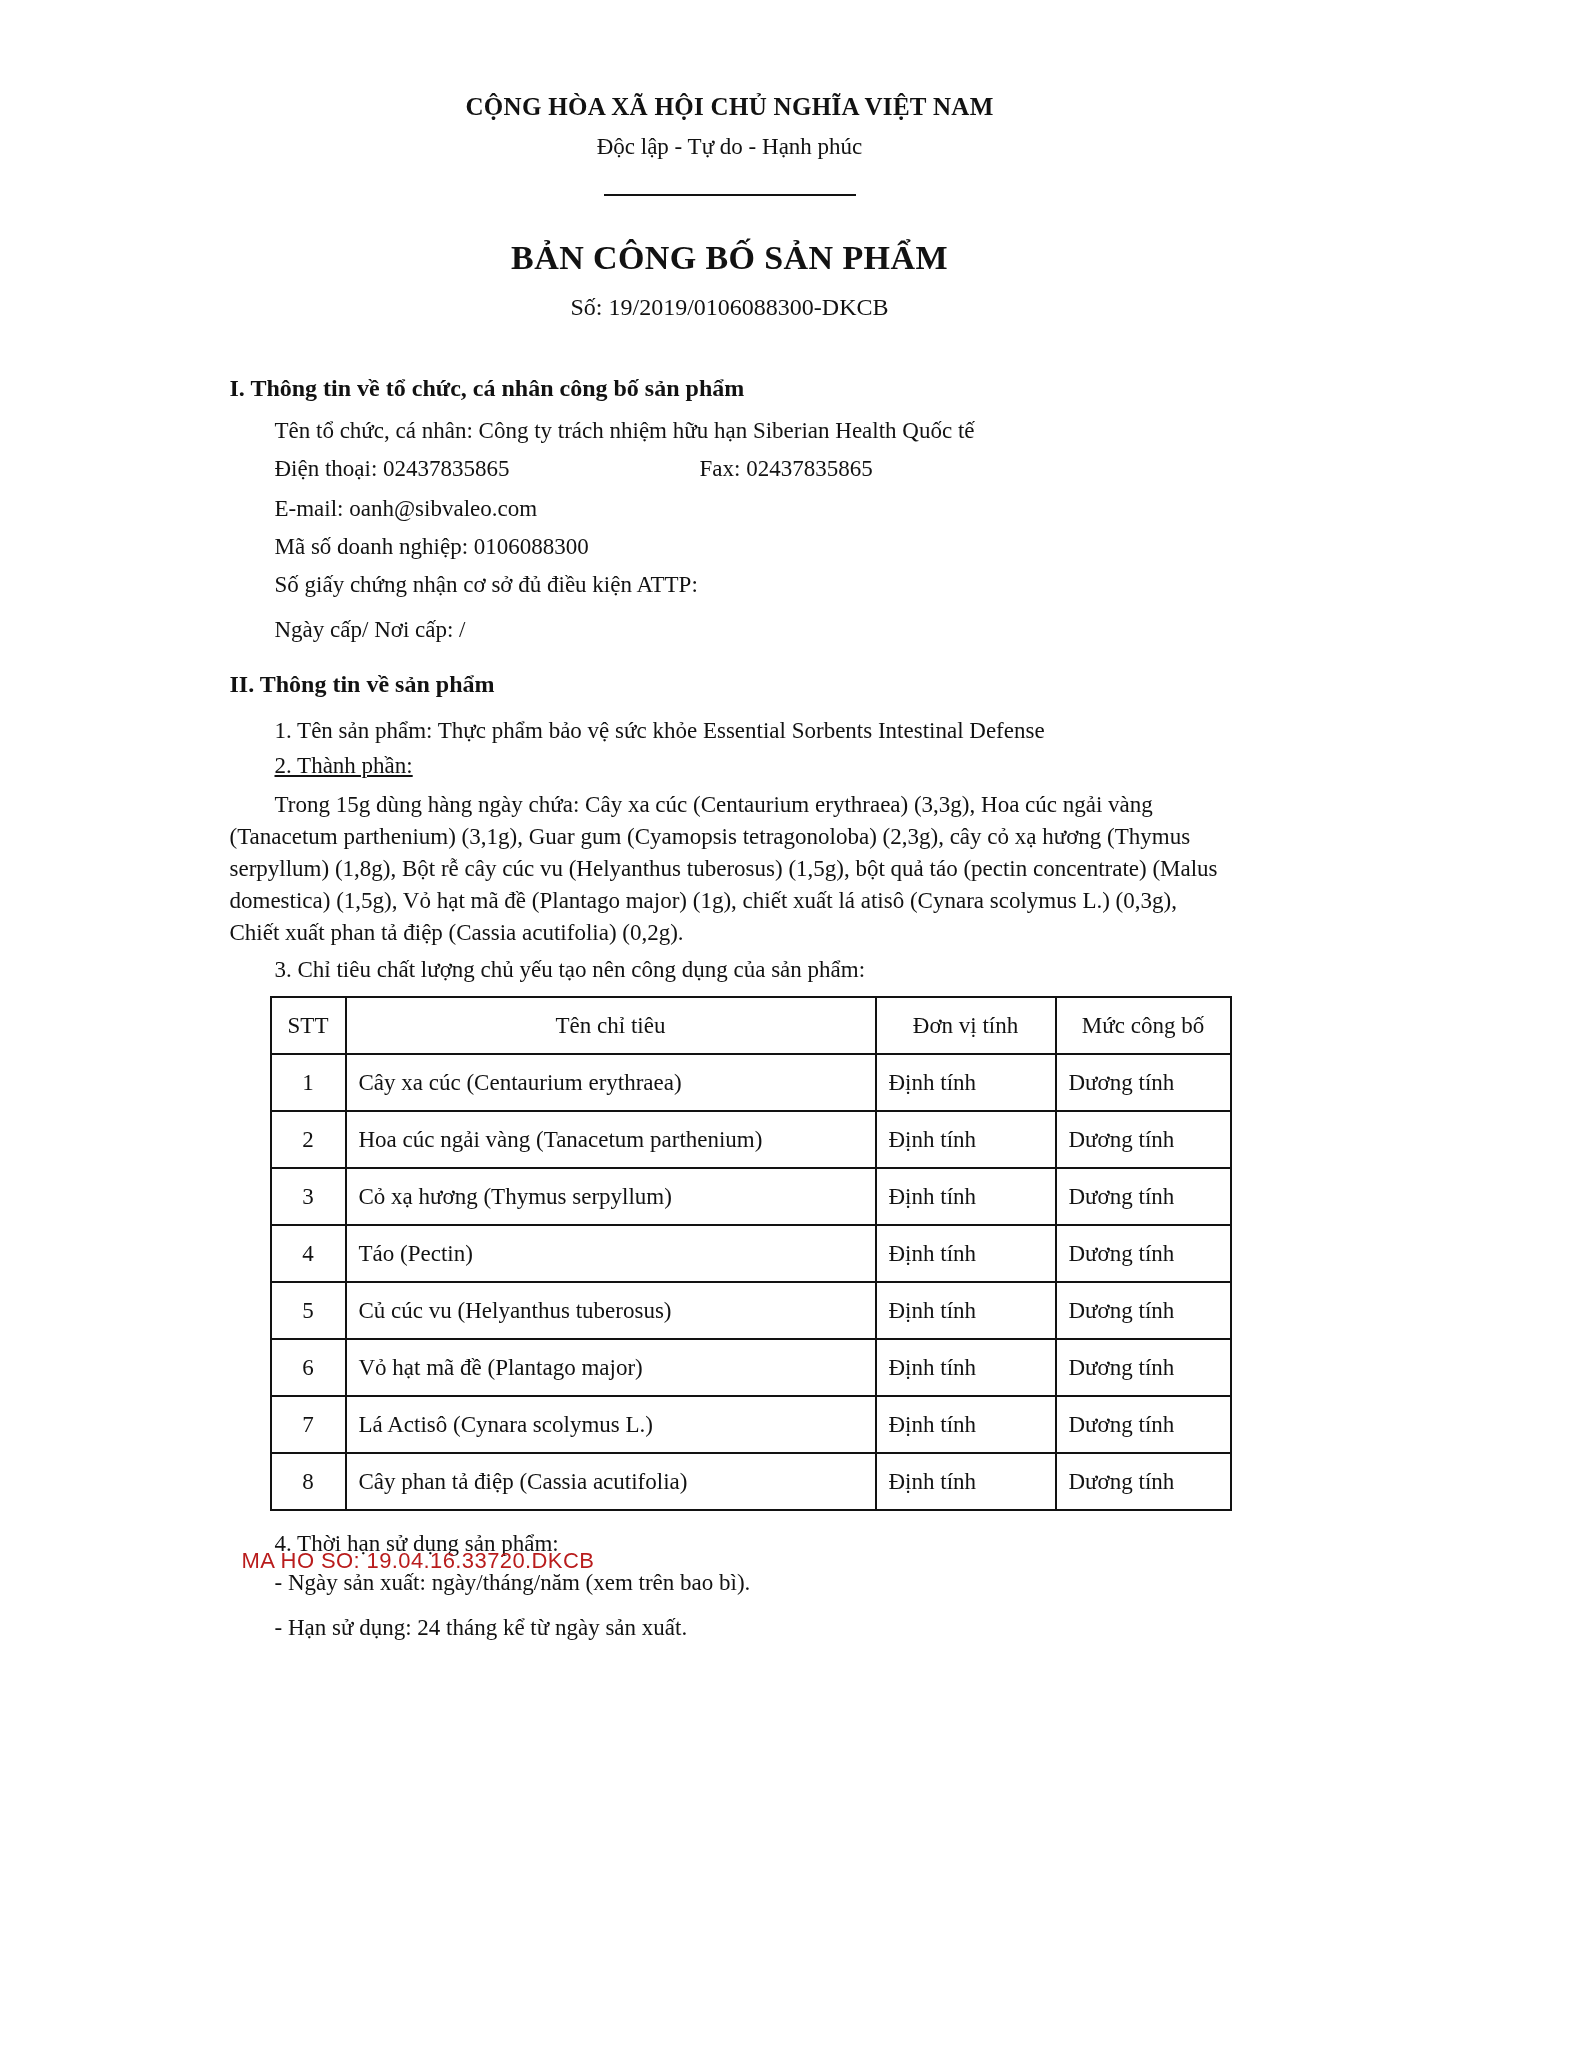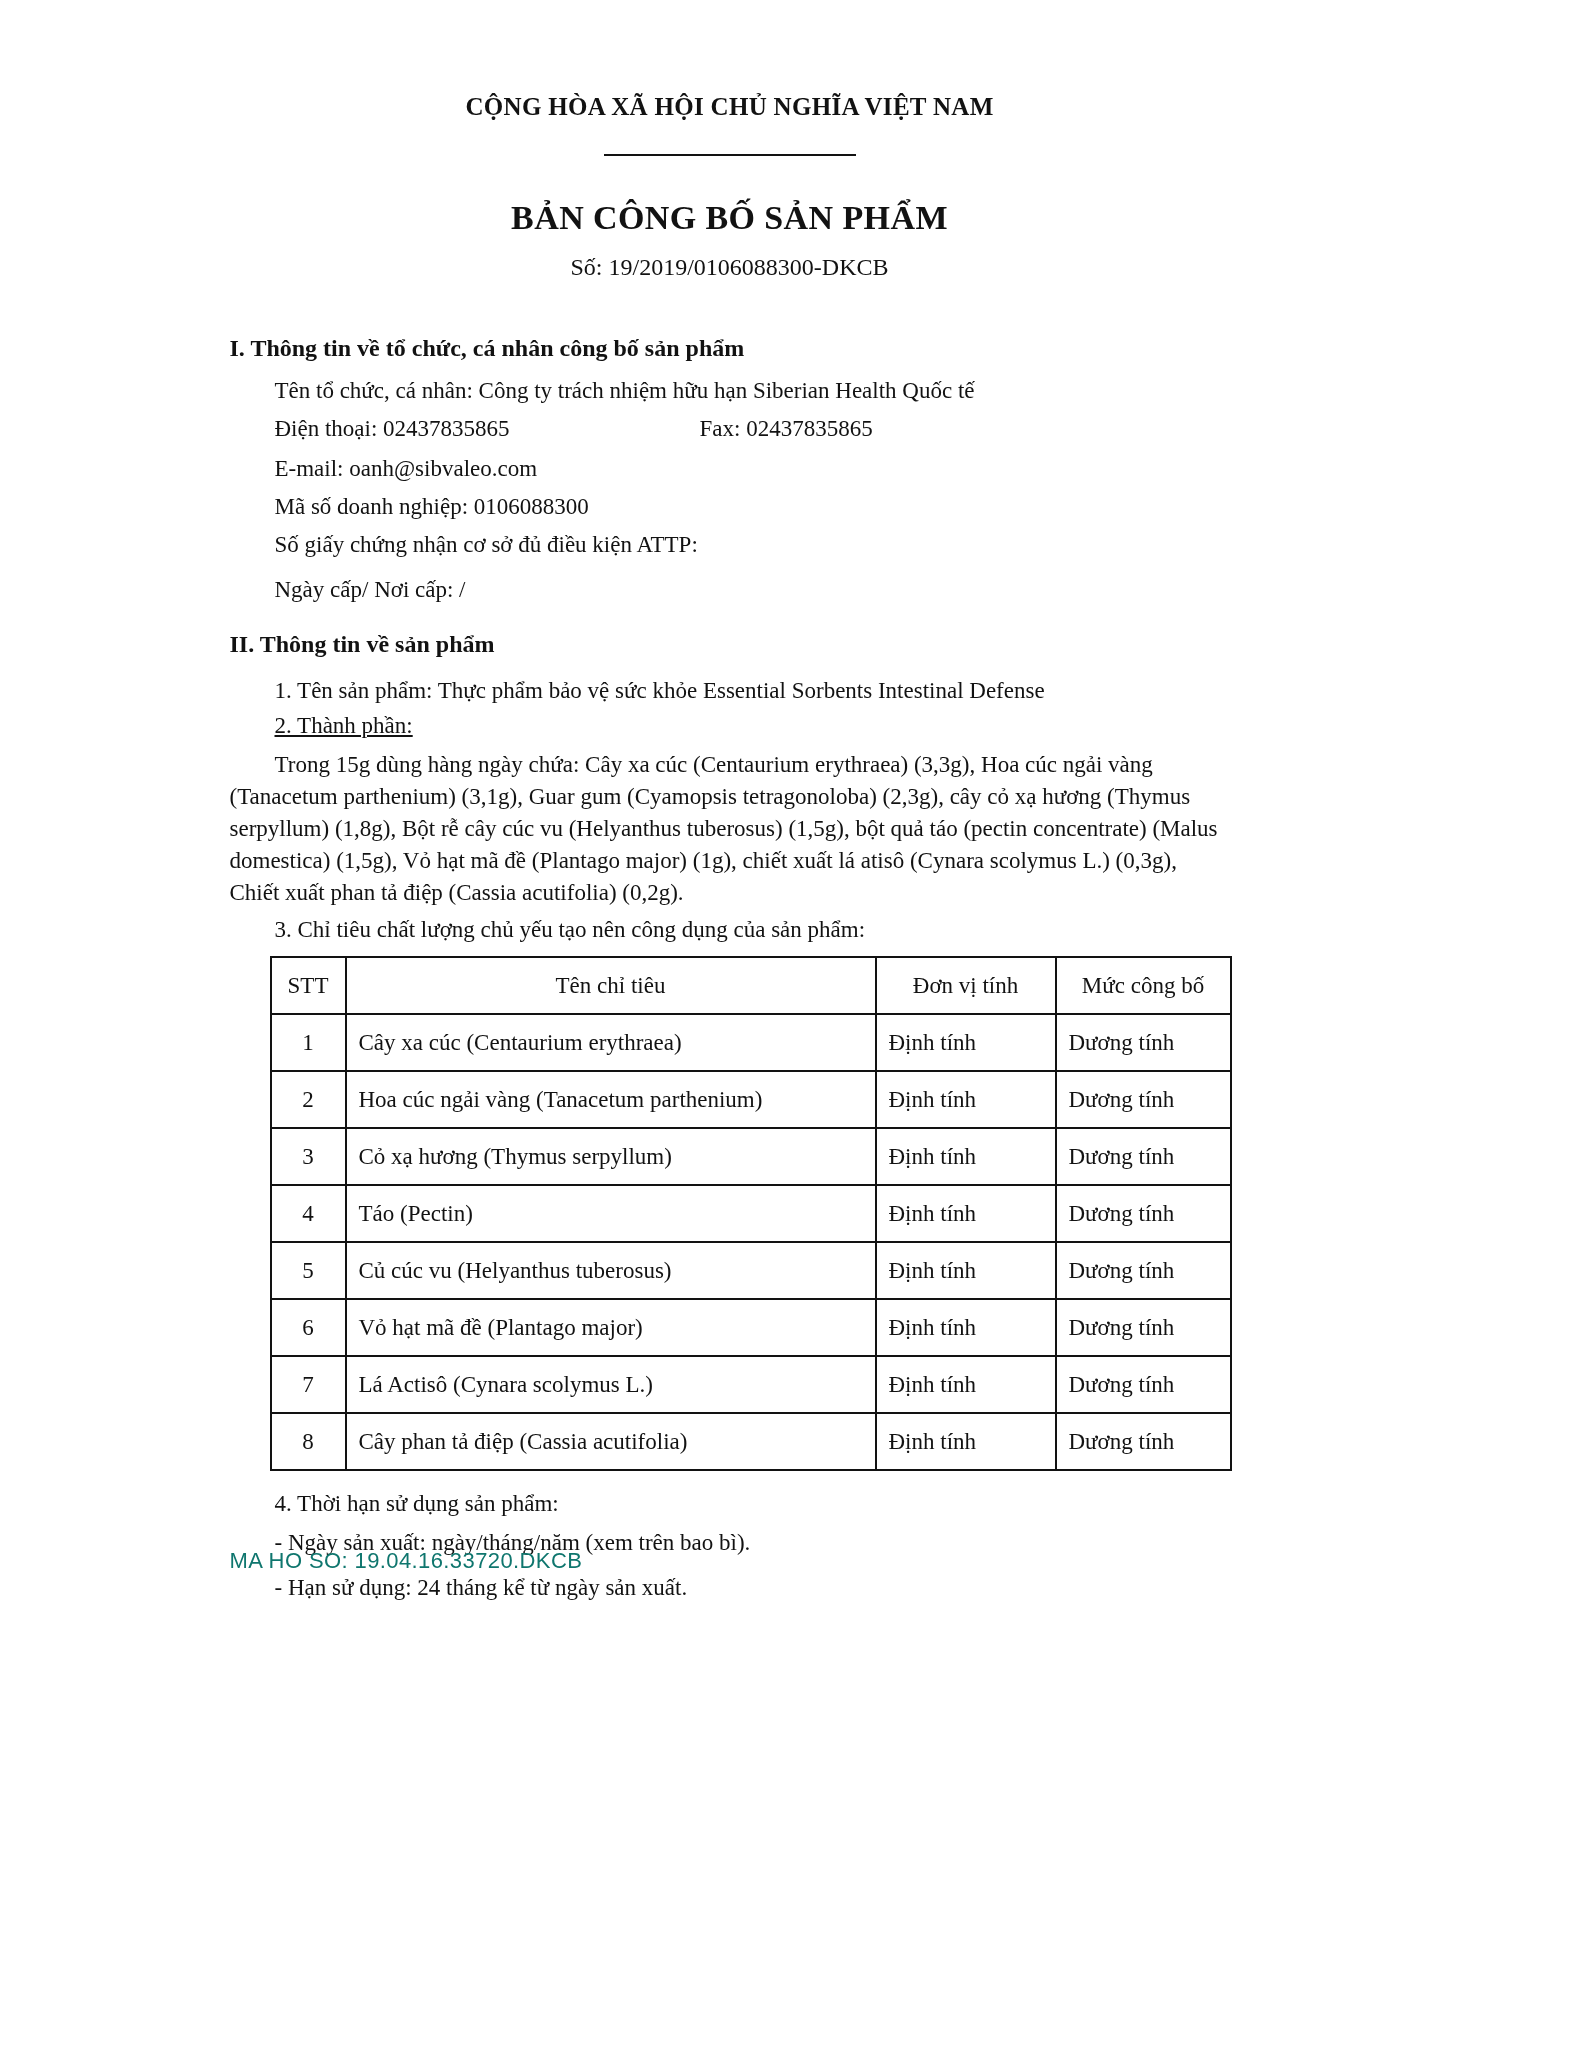--- a/index.html
+++ b/index.html
@@ -95,36 +95,37 @@
     white-space: nowrap;
   }
   table.quality th { text-align: center; }
   col.c-stt  { width: 75px; }
   col.c-name { width: 530px; }
   col.c-unit { width: 180px; }
   col.c-decl { width: 175px; }
   td.center { text-align: center; }
   .doc-footer {
     position: absolute;
-    left: 100px;
+    left: 112px;
     top: 1548px;
     font-family: "Liberation Sans", "DejaVu Sans", sans-serif;
     font-size: 22px;
-    color: #0f766e;
+    color: #b91c1c;
     letter-spacing: 0.4px;
   }
 </style>
 </head>
 <body>
 
 <div class="page">
   <div class="content">
 
     <div class="doc-header">
       <div class="country">CỘNG HÒA XÃ HỘI CHỦ NGHĨA VIỆT NAM</div>
+      <div class="motto">Độc lập - Tự do - Hạnh phúc</div>
       <hr class="rule">
     </div>
 
     <div class="doc-title">BẢN CÔNG BỐ SẢN PHẨM</div>
     <div class="doc-number">Số: 19/2019/0106088300-DKCB</div>
 
     <div class="sec-heading first">I. Thông tin về tổ chức, cá nhân công bố sản phẩm</div>
 
     <p class="para mt10">Tên tổ chức, cá nhân: Công ty trách nhiệm hữu hạn Siberian Health Quốc tế</p>
 

